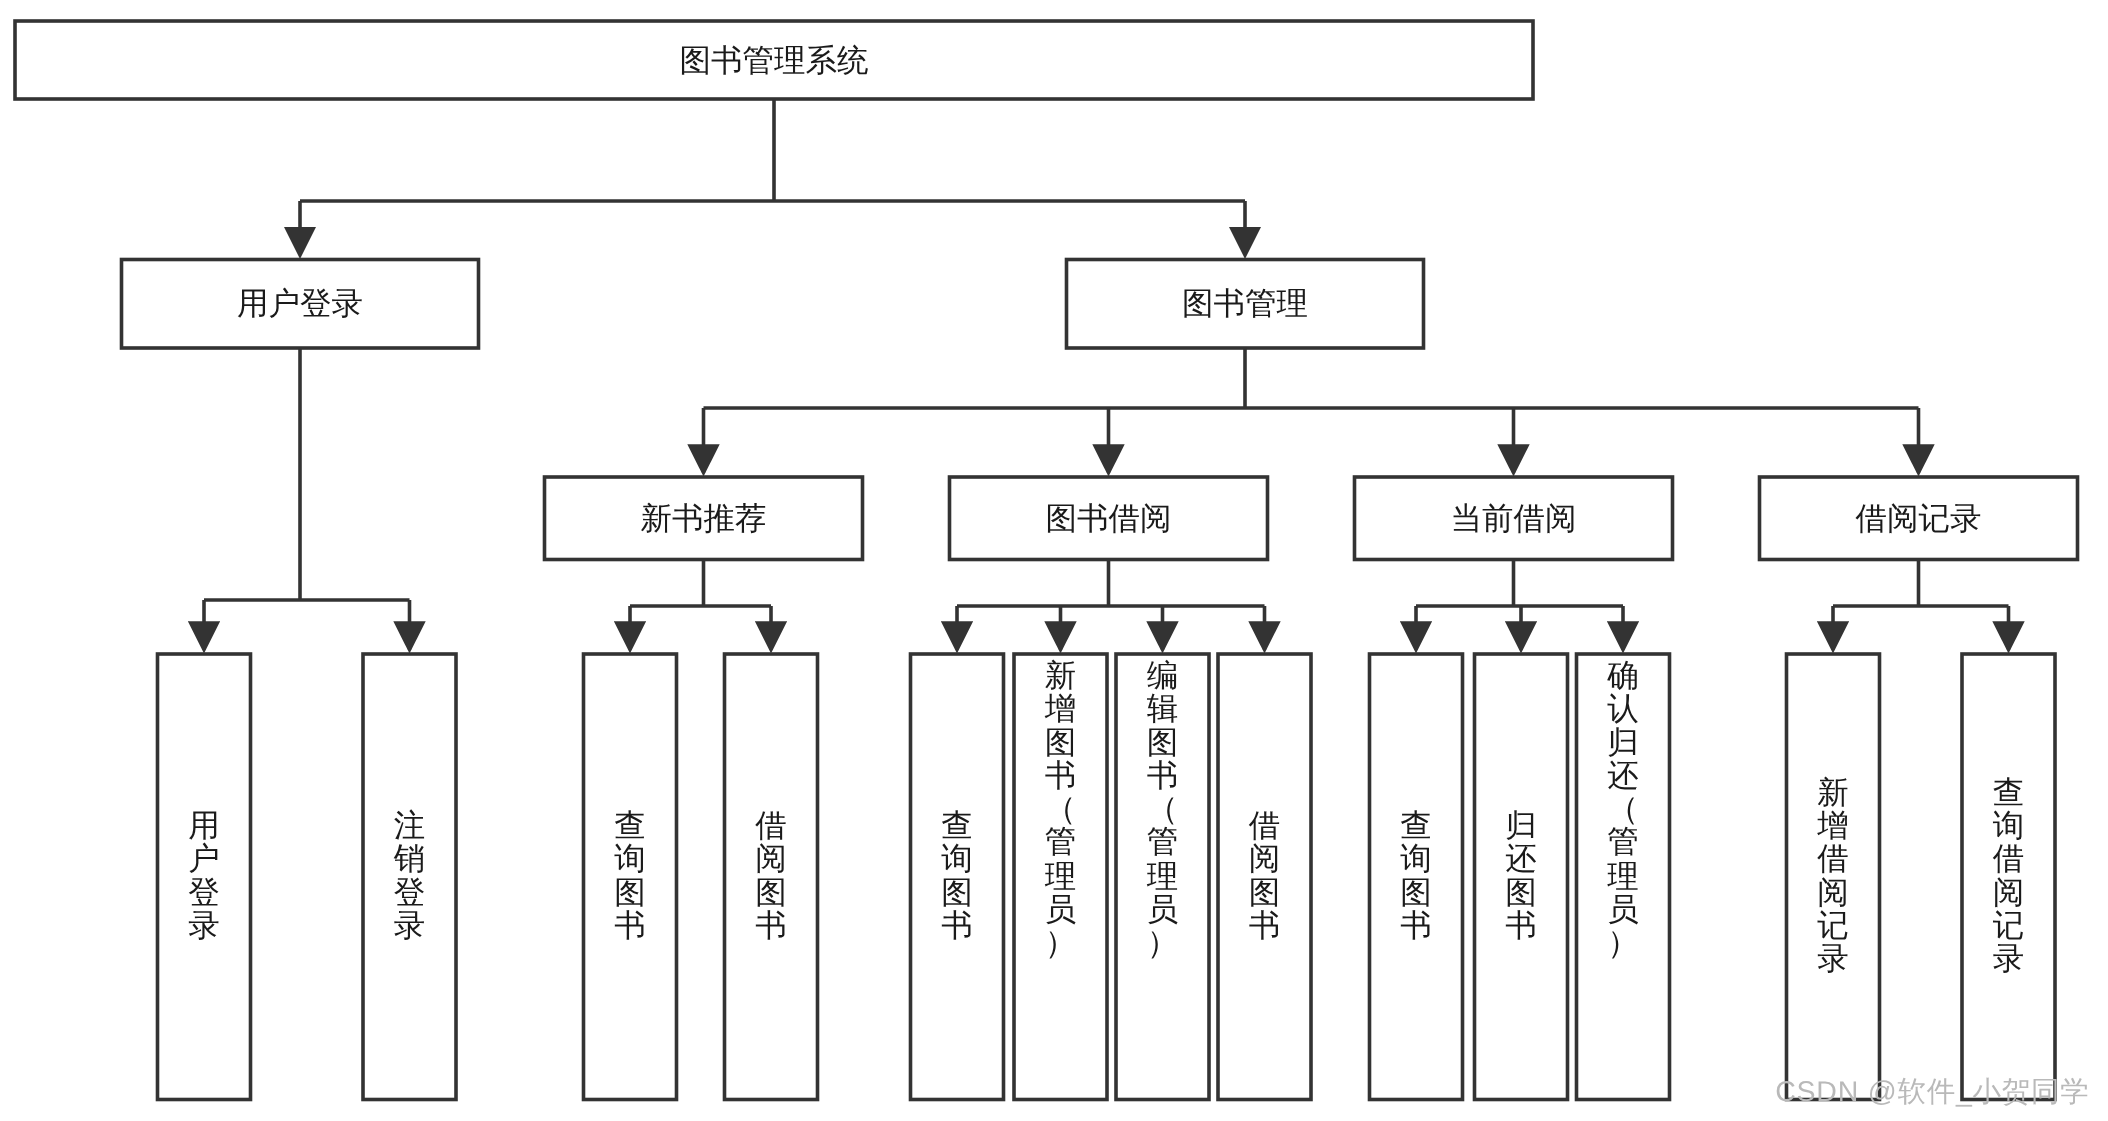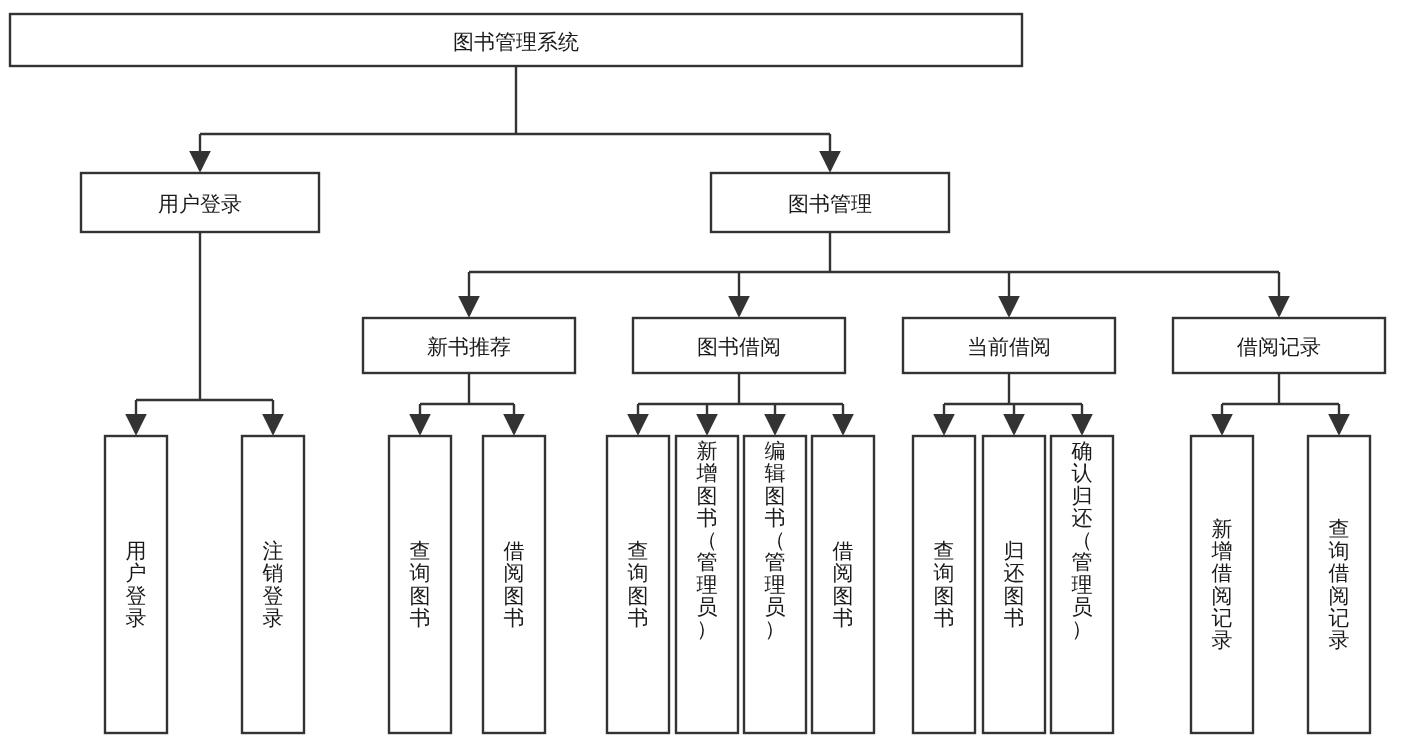--- a/index.html
+++ b/index.html
@@ -274,13 +274,14 @@
     </div>
   <div class="vtext-wrap" style="left:1308px; top:436px; width:62px; height:297px;">
       <span>查</span>
       <span>询</span>
       <span>借</span>
       <span>阅</span>
       <span>记</span>
       <span>录</span>
     </div>
 
+  <div class="watermark-text">CSDN @软件_小贺同学</div>
 </div>
 
 </body></html>

